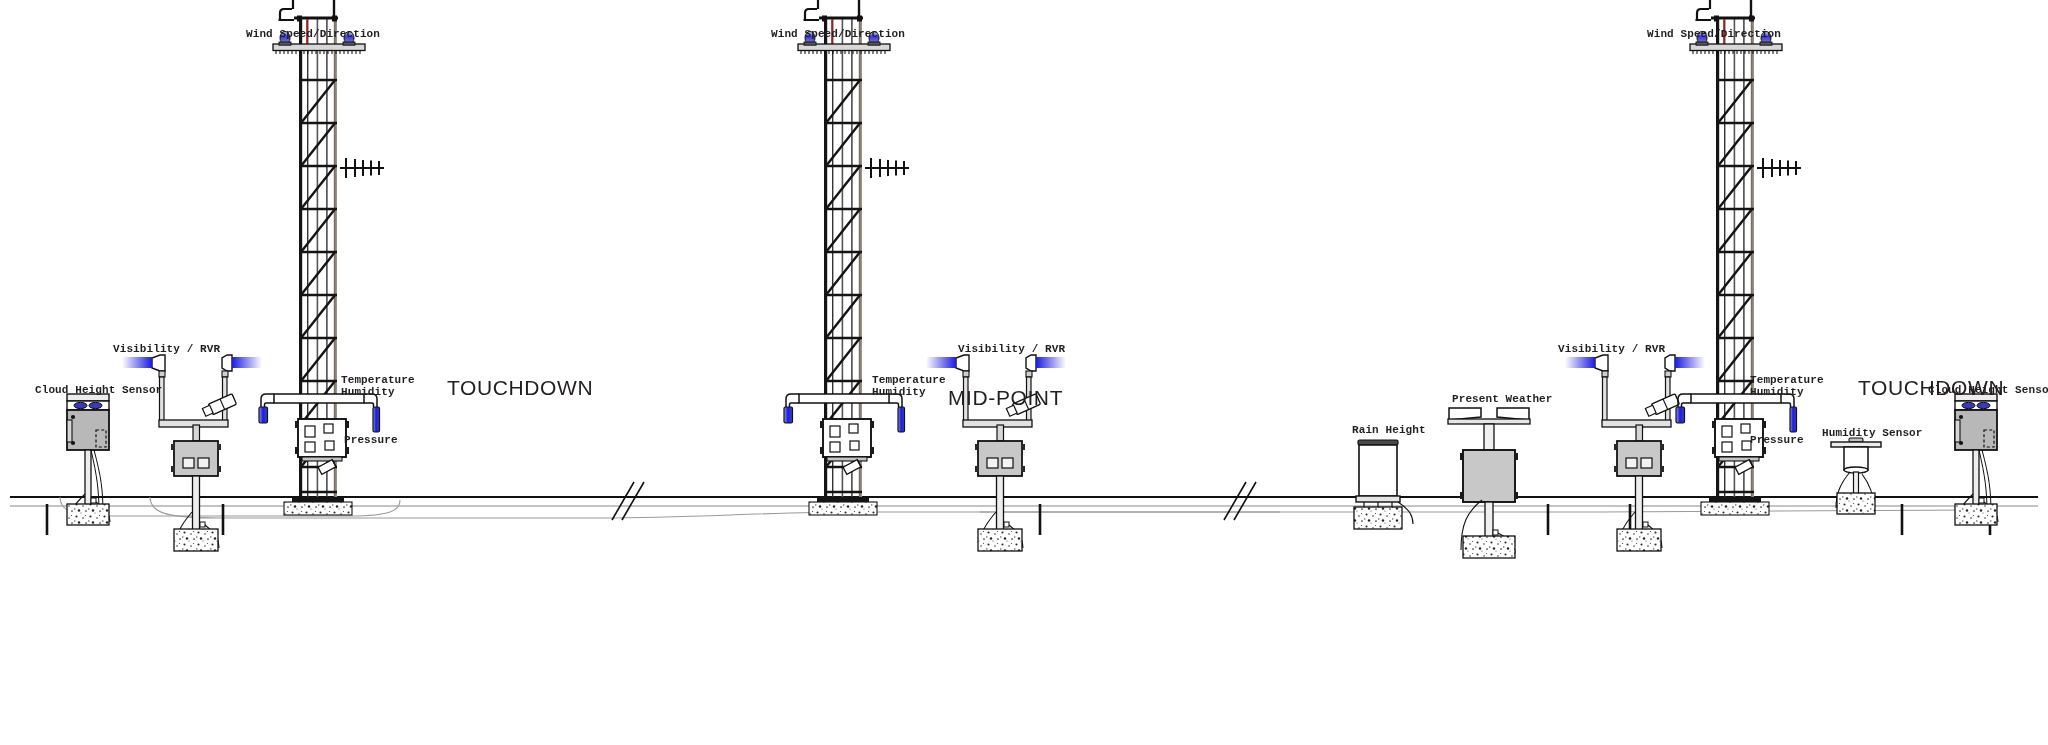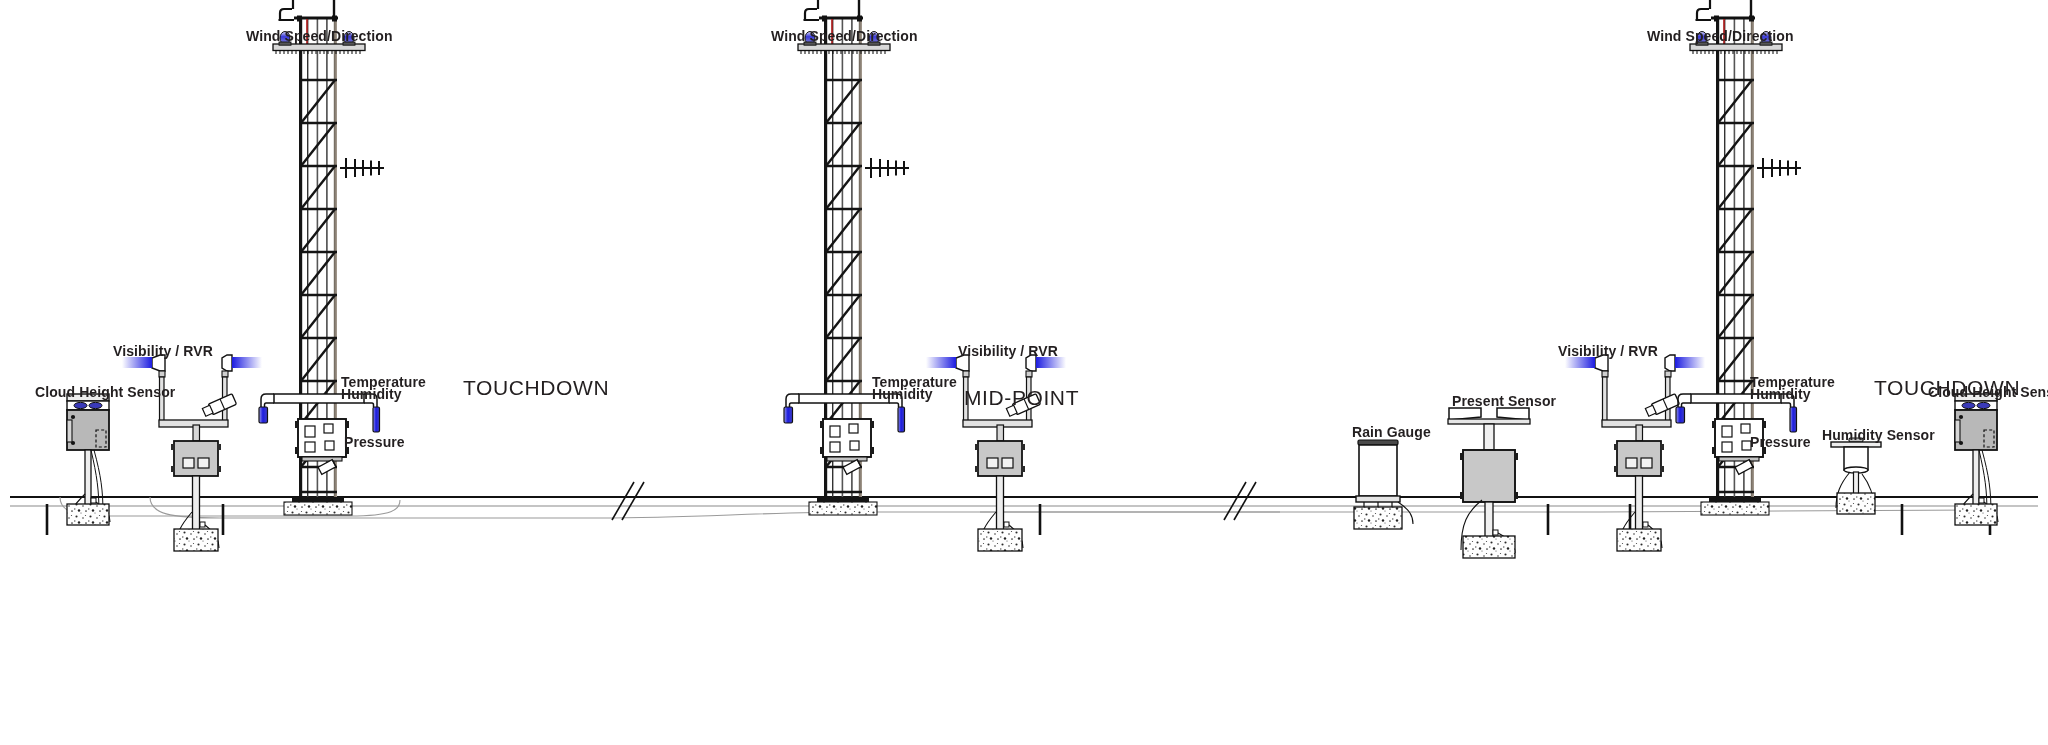--- a/index.html
+++ b/index.html
@@ -21,26 +21,25 @@
     width: 2048px;
     height: 745px;
   }
   .site-label {
     position: absolute;
     font-family: "Liberation Sans", sans-serif;
     font-size: 21px;
     color: #231f20;
     letter-spacing: 0.6px;
     white-space: nowrap;
-    margin-left: 16px;
   }
   .sensor-label {
     position: absolute;
-    font-family: Liberation Sans, sans-serif;
-    font-size: 14px;
+    font-family: Liberation Mono, monospace;
+    font-size: 11px;
     font-weight: bold;
     color: #231f20;
     white-space: nowrap;
     letter-spacing: 0.1px;
     line-height: 1.25;
   }
 </style>
 </head>
 <body>
 
@@ -444,22 +443,22 @@
   <div class="sensor-label" style="left:341px; top:374px;">Temperature</div>
   <div class="sensor-label" style="left:341px; top:386px;">Humidity</div>
   <div class="sensor-label" style="left:344px; top:434px;">Pressure</div>
 
   <div class="sensor-label" style="left:771px; top:28px;">Wind Speed/Direction</div>
   <div class="sensor-label" style="left:958px; top:343px;">Visibility / RVR</div>
   <div class="sensor-label" style="left:872px; top:374px;">Temperature</div>
   <div class="sensor-label" style="left:872px; top:386px;">Humidity</div>
 
   <div class="sensor-label" style="left:1647px; top:28px;">Wind Speed/Direction</div>
-  <div class="sensor-label" style="left:1352px; top:424px;">Rain Gauge</div>
-  <div class="sensor-label" style="left:1452px; top:393px;">Present Sensor</div>
+  <div class="sensor-label" style="left:1352px; top:424px;">Rain Height</div>
+  <div class="sensor-label" style="left:1452px; top:393px;">Present Weather</div>
   <div class="sensor-label" style="left:1558px; top:343px;">Visibility / RVR</div>
   <div class="sensor-label" style="left:1750px; top:374px;">Temperature</div>
   <div class="sensor-label" style="left:1750px; top:386px;">Humidity</div>
   <div class="sensor-label" style="left:1750px; top:434px;">Pressure</div>
   <div class="sensor-label" style="left:1822px; top:427px;">Humidity Sensor</div>
   <div class="sensor-label" style="left:1928px; top:384px;">Cloud Height Sensor</div>
 
 </div>
 
 </body></html>

